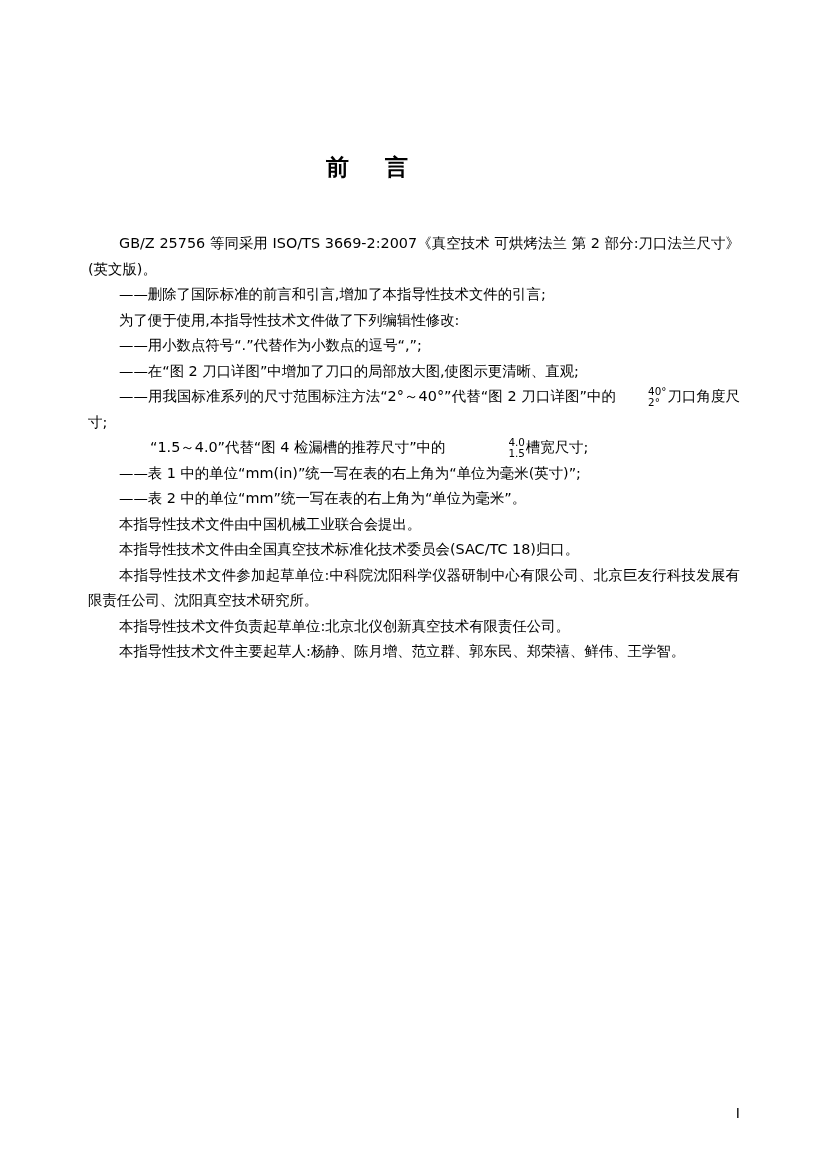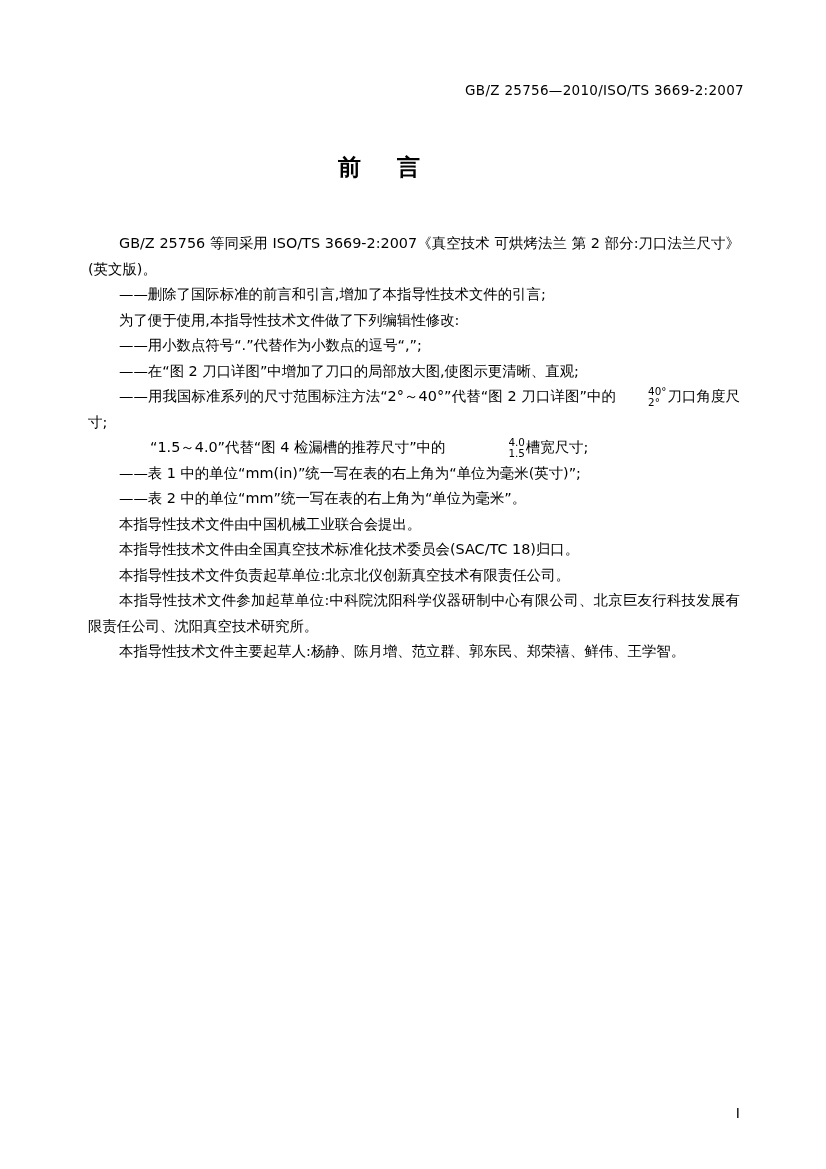--- a/index.html
+++ b/index.html
@@ -21,21 +21,21 @@
     position: absolute;
     top: 82px;
     right: 82px;
     font-size: 13.5px;
     letter-spacing: 0.3px;
     white-space: nowrap;
   }
   .title {
     position: absolute;
     top: 152px;
-    left: 16px;
+    left: 4px;
     width: 726px;
     text-align: center;
     font-size: 23px;
     font-weight: bold;
     letter-spacing: 14px;
     text-indent: 14px;
   }
   .body-block {
     position: absolute;
     top: 231px;
@@ -68,21 +68,20 @@
     bottom: 48px;
     right: 86px;
     font-size: 14px;
   }
 </style>
 </head>
 <body>
 
 <div class="page">
 
-  <div class="header">GB/Z 25756—2010/ISO/TS 3669-2:2007</div>
 
   <div class="title">前  言</div>
 
   <div class="body-block">
 
     <p class="p indent2">GB/Z 25756 等同采用 ISO/TS 3669-2:2007《真空技术  可烘烤法兰  第 2 部分:刀口法兰尺寸》(英文版)。</p>
 
     <p class="p indent2">——删除了国际标准的前言和引言,增加了本指导性技术文件的引言;</p>
 
     <p class="p indent2">为了便于使用,本指导性技术文件做了下列编辑性修改:</p>
@@ -96,23 +95,23 @@
     <p class="p" style="text-indent:62px;"><span>“1.5～4.0”代替“图 4 检漏槽的推荐尺寸”中的</span><span class="frac"><span>4.0</span><span>1.5</span></span><span>槽宽尺寸;</span></p>
 
     <p class="p indent2">——表 1 中的单位“mm(in)”统一写在表的右上角为“单位为毫米(英寸)”;</p>
 
     <p class="p indent2">——表 2 中的单位“mm”统一写在表的右上角为“单位为毫米”。</p>
 
     <p class="p indent2">本指导性技术文件由中国机械工业联合会提出。</p>
 
     <p class="p indent2">本指导性技术文件由全国真空技术标准化技术委员会(SAC/TC 18)归口。</p>
 
+    <p class="p indent2">本指导性技术文件参加起草单位:中科院沈阳科学仪器研制中心有限公司、北京巨友行科技发展有限责任公司、沈阳真空技术研究所。</p>
+
     <p class="p indent2">本指导性技术文件负责起草单位:北京北仪创新真空技术有限责任公司。</p>
-
-    <p class="p indent2">本指导性技术文件参加起草单位:中科院沈阳科学仪器研制中心有限公司、北京巨友行科技发展有限责任公司、沈阳真空技术研究所。</p>
 
     <p class="p indent2">本指导性技术文件主要起草人:杨静、陈月增、范立群、郭东民、郑荣禧、鲜伟、王学智。</p>
 
   </div>
 
   <div class="pageno">I</div>
 
 </div>
 
 </body></html>

